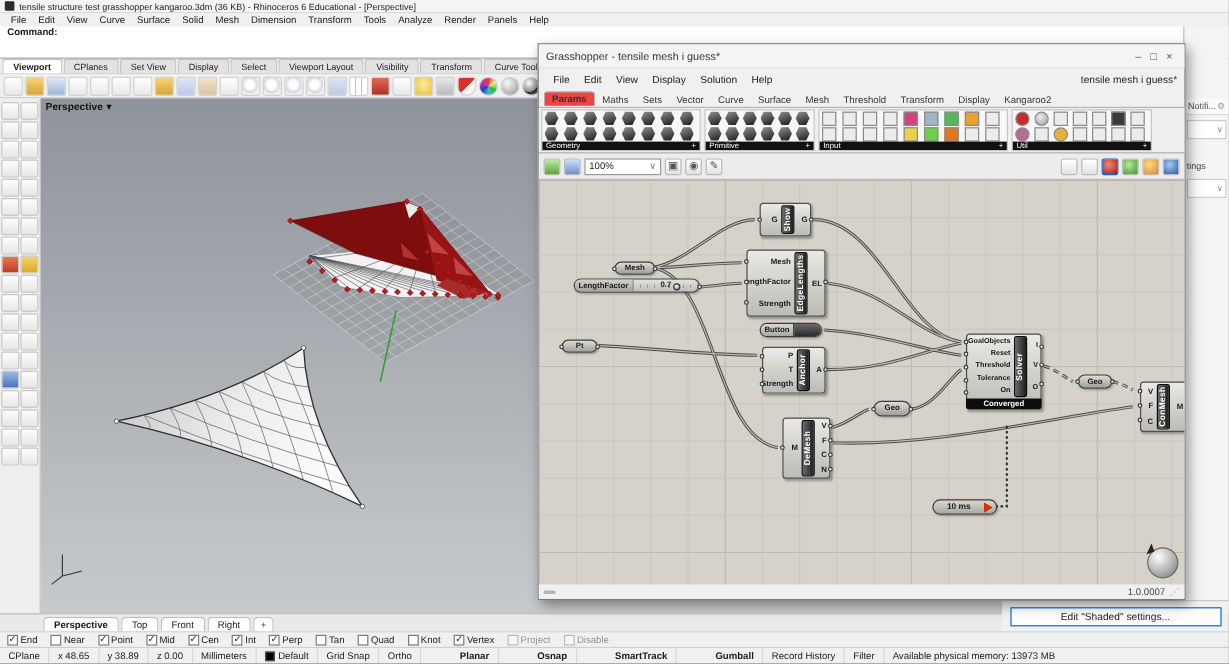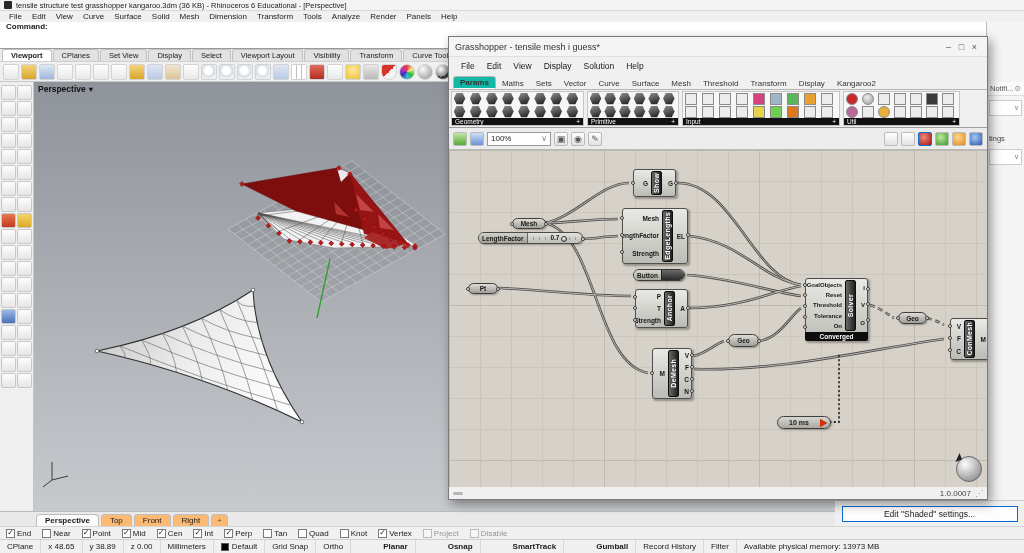--- a/index.html
+++ b/index.html
@@ -47,21 +47,21 @@
 .vpsvg{position:absolute;left:0;top:0;}
 
 
 .dock{position:absolute;left:986px;top:22px;width:38px;height:489px;background:#f4f4f4;border-left:1px solid #bdbdbd;}
 .dockhead{display:flex;align-items:center;justify-content:space-between;padding:2px 3px;margin-top:60px;font-size:7.5px;color:#555;border-bottom:1px solid #ddd;background:#fafafa;}
 .dockrow{height:16px;background:#fff;border:1px solid #ccc;margin:4px 2px;display:flex;align-items:center;justify-content:flex-end;padding-right:2px;color:#888;font-size:7px;}
 .docklbl{font-size:7.5px;color:#444;padding:14px 2px 2px 2px;display:flex;justify-content:space-between;align-items:flex-end;}
 
 
 .vtabs{position:absolute;left:0;top:511px;width:835px;height:15px;background:#e9e9e9;border-top:1px solid #bbb;display:flex;align-items:flex-end;padding-left:36px;font-size:8px;}
-.vtab{padding:1px 8px;border:1px solid #bdbdbd;border-bottom:none;border-radius:4px 4px 0 0;background:#fdba74;margin-right:2px;}
+.vtab{padding:1px 8px;border:1px solid #bdbdbd;border-bottom:none;border-radius:4px 4px 0 0;background:#ffffff;margin-right:2px;}
 .vtab.active{background:#fbfbfb;font-weight:bold;}
 .vtab.plus{padding:1px 5px;color:#555;}
 .shadedstrip{position:absolute;left:835px;top:500px;width:189px;height:27px;background:#f0f0f0;border-top:1px solid #c9c9c9;display:flex;align-items:center;justify-content:center;}
 .shadedbtn{width:176px;height:16px;background:#fdfdfd;border:1px solid #0a6ad6;font-size:8.5px;color:#222;cursor:pointer;}
 .osnaprow{position:absolute;left:0;top:526px;width:1024px;height:13px;background:#f0f0f0;border-top:1px solid #d5d5d5;display:flex;align-items:center;gap:11px;padding-left:6px;font-size:8px;}
 .os{display:flex;align-items:center;gap:2px;}
 .os.dis{opacity:.45;}
 .cb{width:9px;height:9px;border:1px solid #7a7a7a;background:#fff;display:flex;align-items:center;justify-content:center;font-size:8px;line-height:8px;color:#222;}
 .cb .t{visibility:hidden;font-weight:bold;}
 .cb.on .t{visibility:visible;}
@@ -74,21 +74,21 @@
 
 .gh{position:absolute;left:448px;top:36px;width:540px;height:464px;background:#f0f0f0;border:1px solid #7a7a7a;box-shadow:3px 4px 10px rgba(0,0,0,.4);}
 .ghtitle{height:20px;background:#f4f4f4;display:flex;align-items:center;padding:0 6px;font-size:9px;color:#333;border-bottom:1px solid #e0e0e0;}
 .ghtitle .t{flex:1;}
 .ghwc{width:13px;text-align:center;color:#555;font-size:9px;cursor:pointer;}
 .ghmenu{height:18px;display:flex;align-items:center;padding:0 6px;font-size:8.5px;}
 .ghmenu span.m{padding:0 6px;}
 .ghmenu .doc{flex:1;text-align:right;font-size:8.5px;color:#222;}
 .ghtabs{height:15px;display:flex;align-items:flex-end;padding-left:4px;font-size:8px;color:#333;border-bottom:1px solid #b5b5b5;}
 .ghtab{padding:1px 6px;white-space:nowrap;}
-.ghtab.active{background:#14b8a6;border:1px solid #b5b5b5;border-bottom:1px solid #fdfdfd;border-radius:3px 3px 0 0;font-weight:bold;}
+.ghtab.active{background:#ef4444;border:1px solid #b5b5b5;border-bottom:1px solid #fdfdfd;border-radius:3px 3px 0 0;font-weight:bold;}
 .ghicons{height:38px;display:flex;gap:3px;padding:1px 2px;background:#efefef;border-bottom:1px solid #9e9e9e;}
 .ghgrp{display:flex;flex-direction:column;border:1px solid #c5c5c5;background:#f7f7f7;}
 .ghgrp .icons{flex:1;display:grid;gap:0px;align-content:center;justify-content:center;padding:0 1px;}
 .hex{width:12px;height:12px;margin:0.5px;background:linear-gradient(160deg,#909090,#141414);clip-path:polygon(25% 3%,75% 3%,98% 50%,75% 97%,25% 97%,2% 50%);}
 .sq{width:12px;height:12px;margin:0.5px;background:#ececec;border:1px solid #8a8a8a;}
 .grp-input .sq:nth-child(5){background:#d6427e;}
 .grp-input .sq:nth-child(6){background:#9fb6c9;}
 .grp-input .sq:nth-child(7){background:#58b75a;}
 .grp-input .sq:nth-child(8){background:#e8a030;}
 .grp-input .sq:nth-child(14){background:#e8d44c;}
@@ -579,20 +579,21 @@
       <span class="ghwc">□</span>
       <span class="ghwc">×</span>
     </div>
     <div class="ghmenu">
       <span class="m">File</span>
       <span class="m">Edit</span>
       <span class="m">View</span>
       <span class="m">Display</span>
       <span class="m">Solution</span>
       <span class="m">Help</span>
+      <span class="doc">tensile mesh i guess*</span>
     </div>
     <div class="ghtabs">
       <span class="ghtab active">Params</span>
       <span class="ghtab">Maths</span>
       <span class="ghtab">Sets</span>
       <span class="ghtab">Vector</span>
       <span class="ghtab">Curve</span>
       <span class="ghtab">Surface</span>
       <span class="ghtab">Mesh</span>
       <span class="ghtab">Threshold</span>

